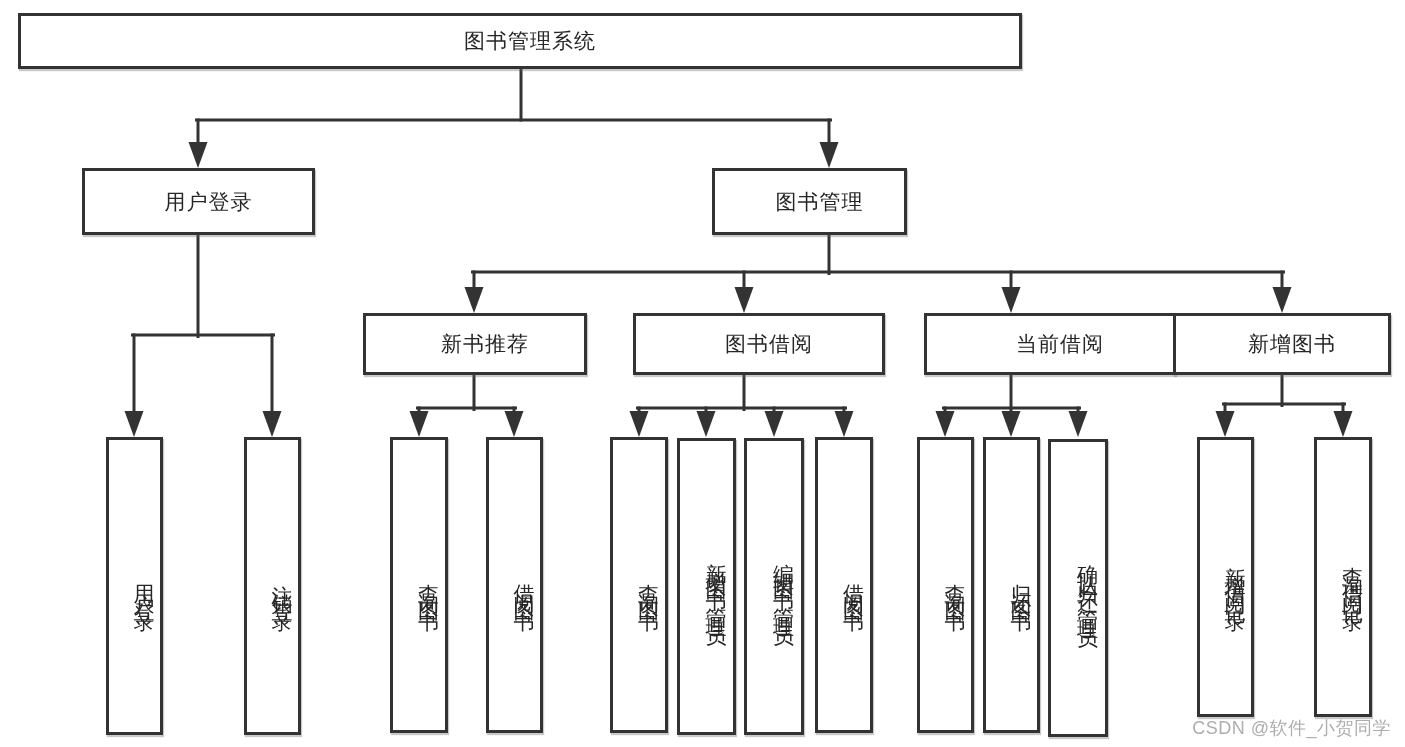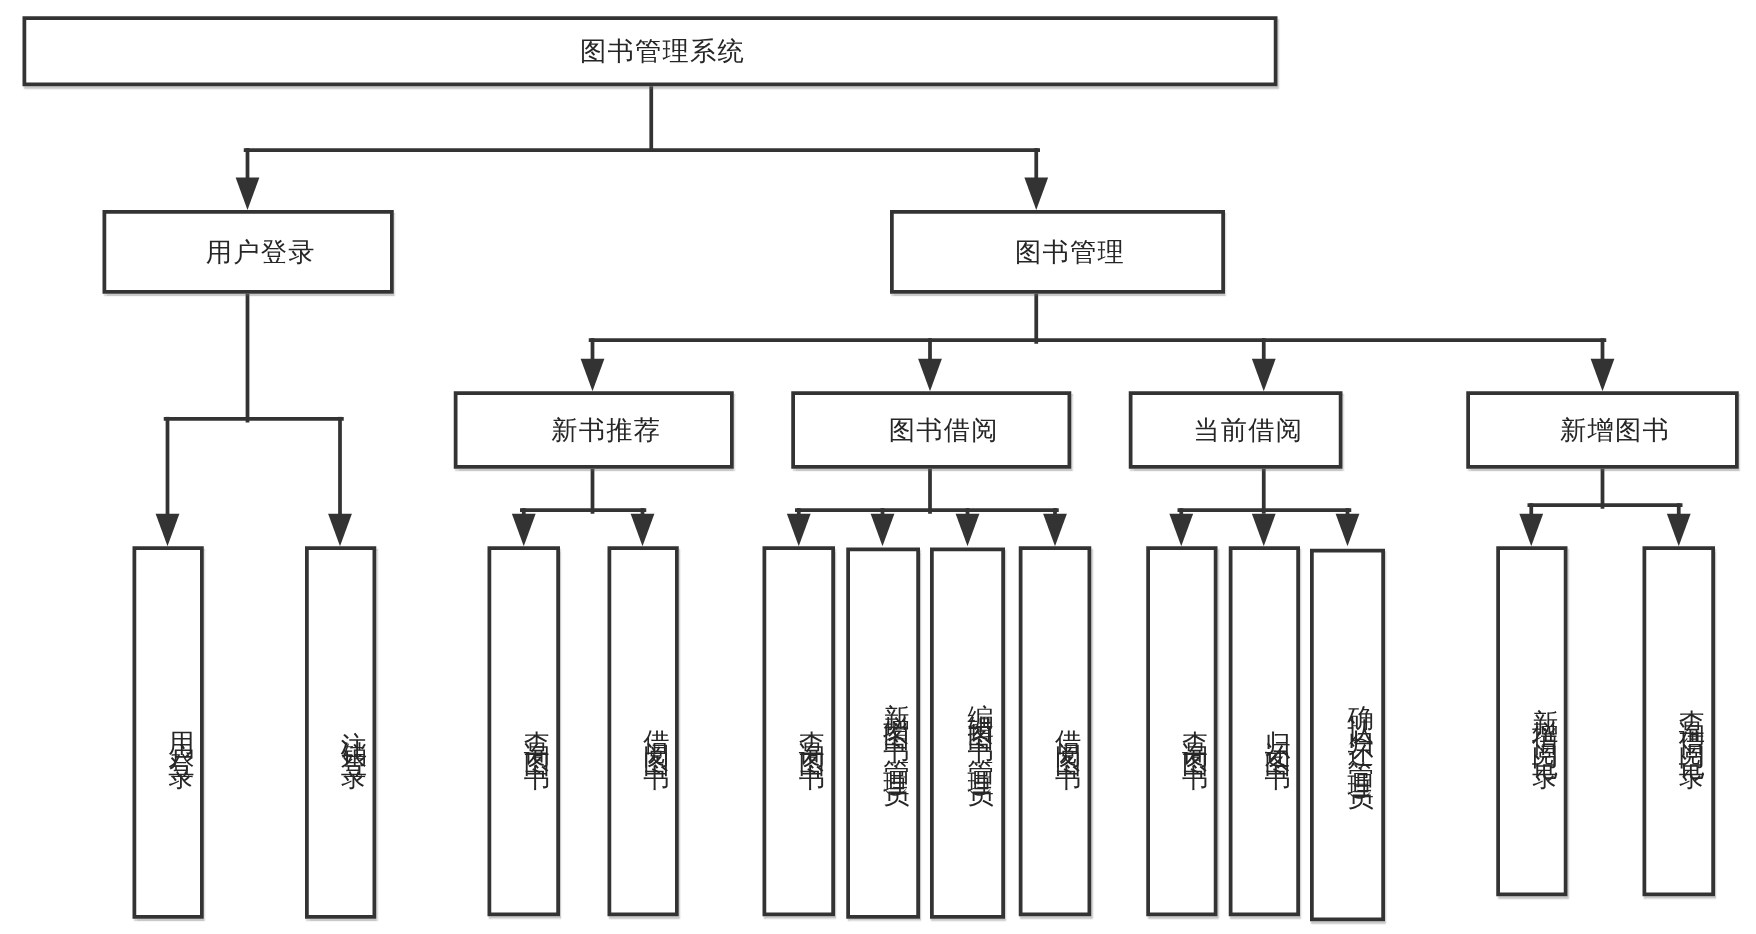--- a/index.html
+++ b/index.html
@@ -113,38 +113,39 @@
       <polygon points="1011,437 1001.5,411 1020.5,411"></polygon>
       <polygon points="1078,437 1068.5,411 1087.5,411"></polygon>
       <polygon points="1225,437 1215.5,411 1234.5,411"></polygon>
       <polygon points="1343,437 1333.5,411 1352.5,411"></polygon>
     </g>
   </svg>
 
   <div class="box hbox" style="left:18px;top:13px;width:1004px;height:56px;">图书管理系统</div>
 
   <div class="box hbox" style="left:82px;top:168px;width:233px;height:67px;">用户登录</div>
-  <div class="box hbox" style="left:712px;top:168px;width:268px;height:67px;">图书管理</div>
+  <div class="box hbox" style="left:712px;top:168px;width:195px;height:67px;">图书管理</div>
 
   <div class="box hbox" style="left:363px;top:313px;width:224px;height:62px;text-align:center;">新书推荐</div>
-  <div class="box hbox" style="left:633px;top:313px;width:224px;height:62px;">图书借阅</div>
-  <div class="box hbox" style="left:903px;top:313px;width:171px;height:62px;">当前借阅</div>
+  <div class="box hbox" style="left:633px;top:313px;width:252px;height:62px;">图书借阅</div>
+  <div class="box hbox" style="left:924px;top:313px;width:252px;height:62px;">当前借阅</div>
   <div class="box hbox" style="left:1173px;top:313px;width:218px;height:62px;">新增图书</div>
 
   <div class="box vbox" style="left:106px;top:437px;width:57px;height:298px;">用户登录</div>
   <div class="box vbox" style="left:244px;top:437px;width:57px;height:298px;">注销登录</div>
 
   <div class="box vbox" style="left:390px;top:437px;width:58px;height:296px;">查询图书</div>
   <div class="box vbox" style="left:486px;top:437px;width:57px;height:296px;">借阅图书</div>
 
   <div class="box vbox" style="left:610px;top:437px;width:58px;height:296px;">查询图书</div>
   <div class="box vbox" style="left:677px;top:438px;width:59px;height:297px;">新增图书（管理员）</div>
   <div class="box vbox" style="left:744px;top:438px;width:60px;height:297px;">编辑图书（管理员）</div>
   <div class="box vbox" style="left:815px;top:437px;width:58px;height:296px;">借阅图书</div>
 
   <div class="box vbox" style="left:917px;top:437px;width:57px;height:296px;">查询图书</div>
   <div class="box vbox" style="left:983px;top:437px;width:57px;height:296px;">归还图书</div>
   <div class="box vbox" style="left:1048px;top:439px;width:60px;height:298px;">确认归还（管理员）</div>
 
   <div class="box vbox" style="left:1197px;top:437px;width:57px;height:280px;">新增借阅记录</div>
   <div class="box vbox" style="left:1314px;top:437px;width:58px;height:280px;">查询借阅记录</div>
 
+  <div id="watermark">CSDN @软件_小贺同学</div>
 </div>
 
 </body></html>

